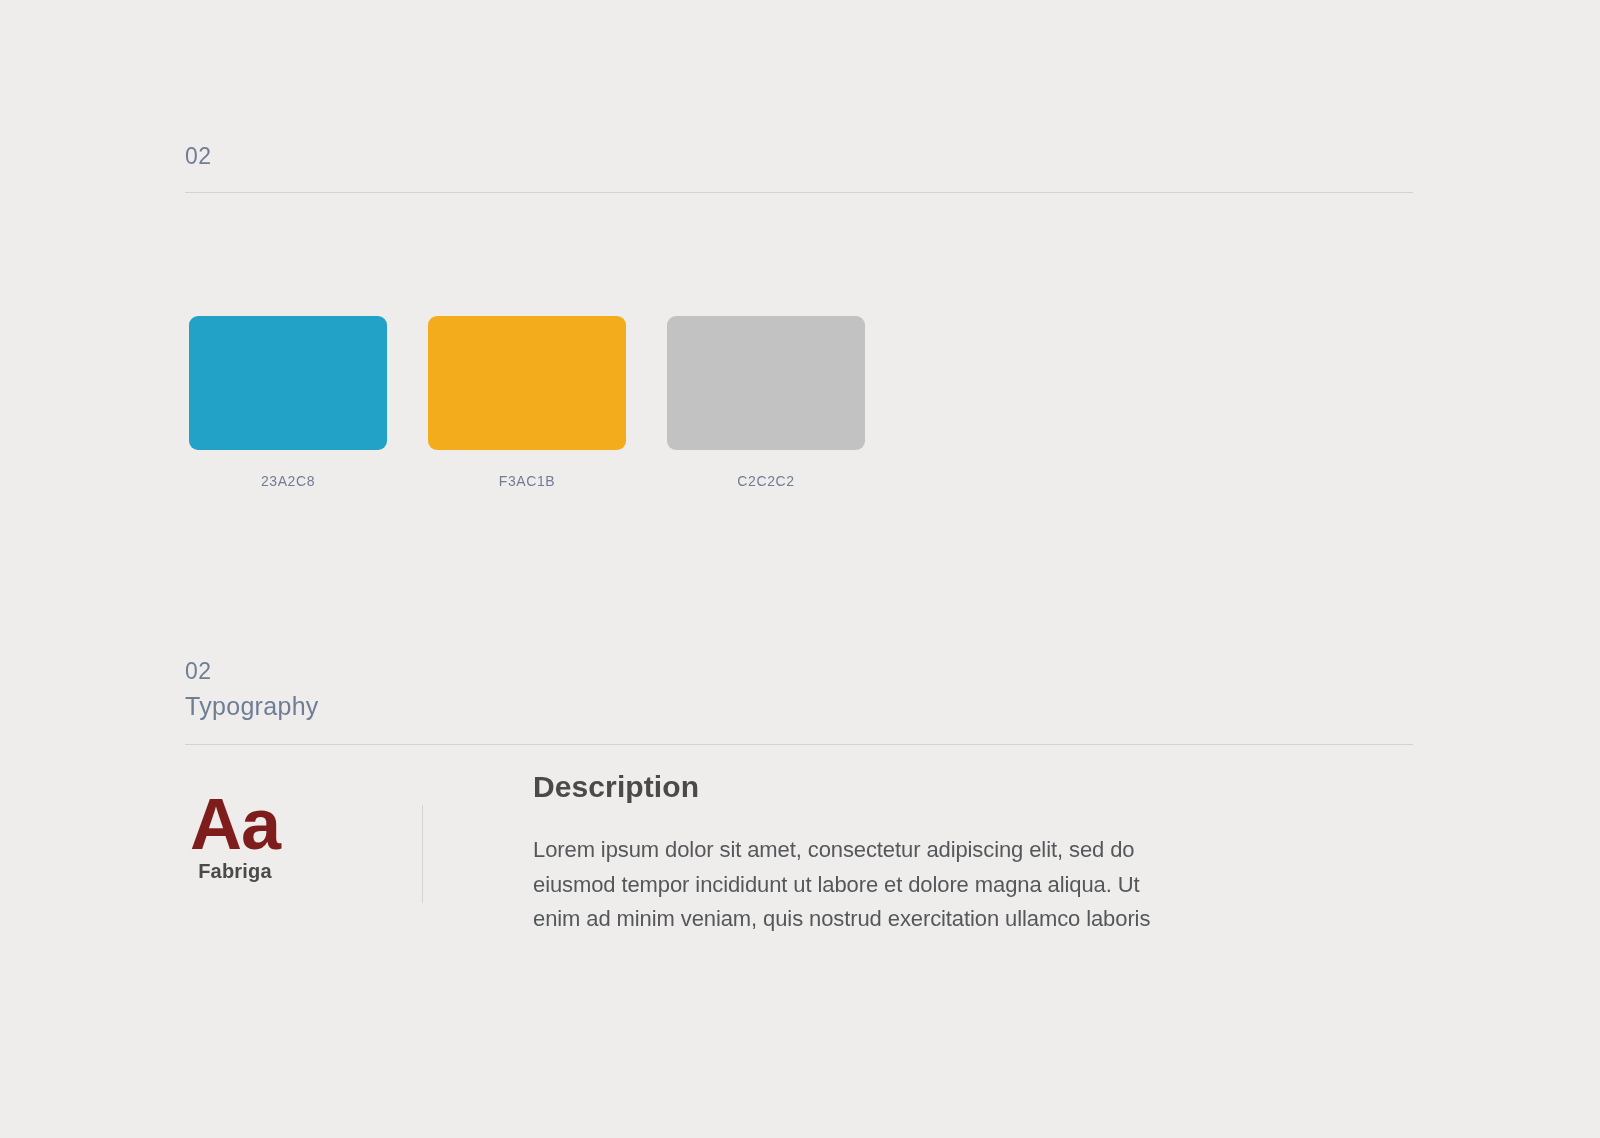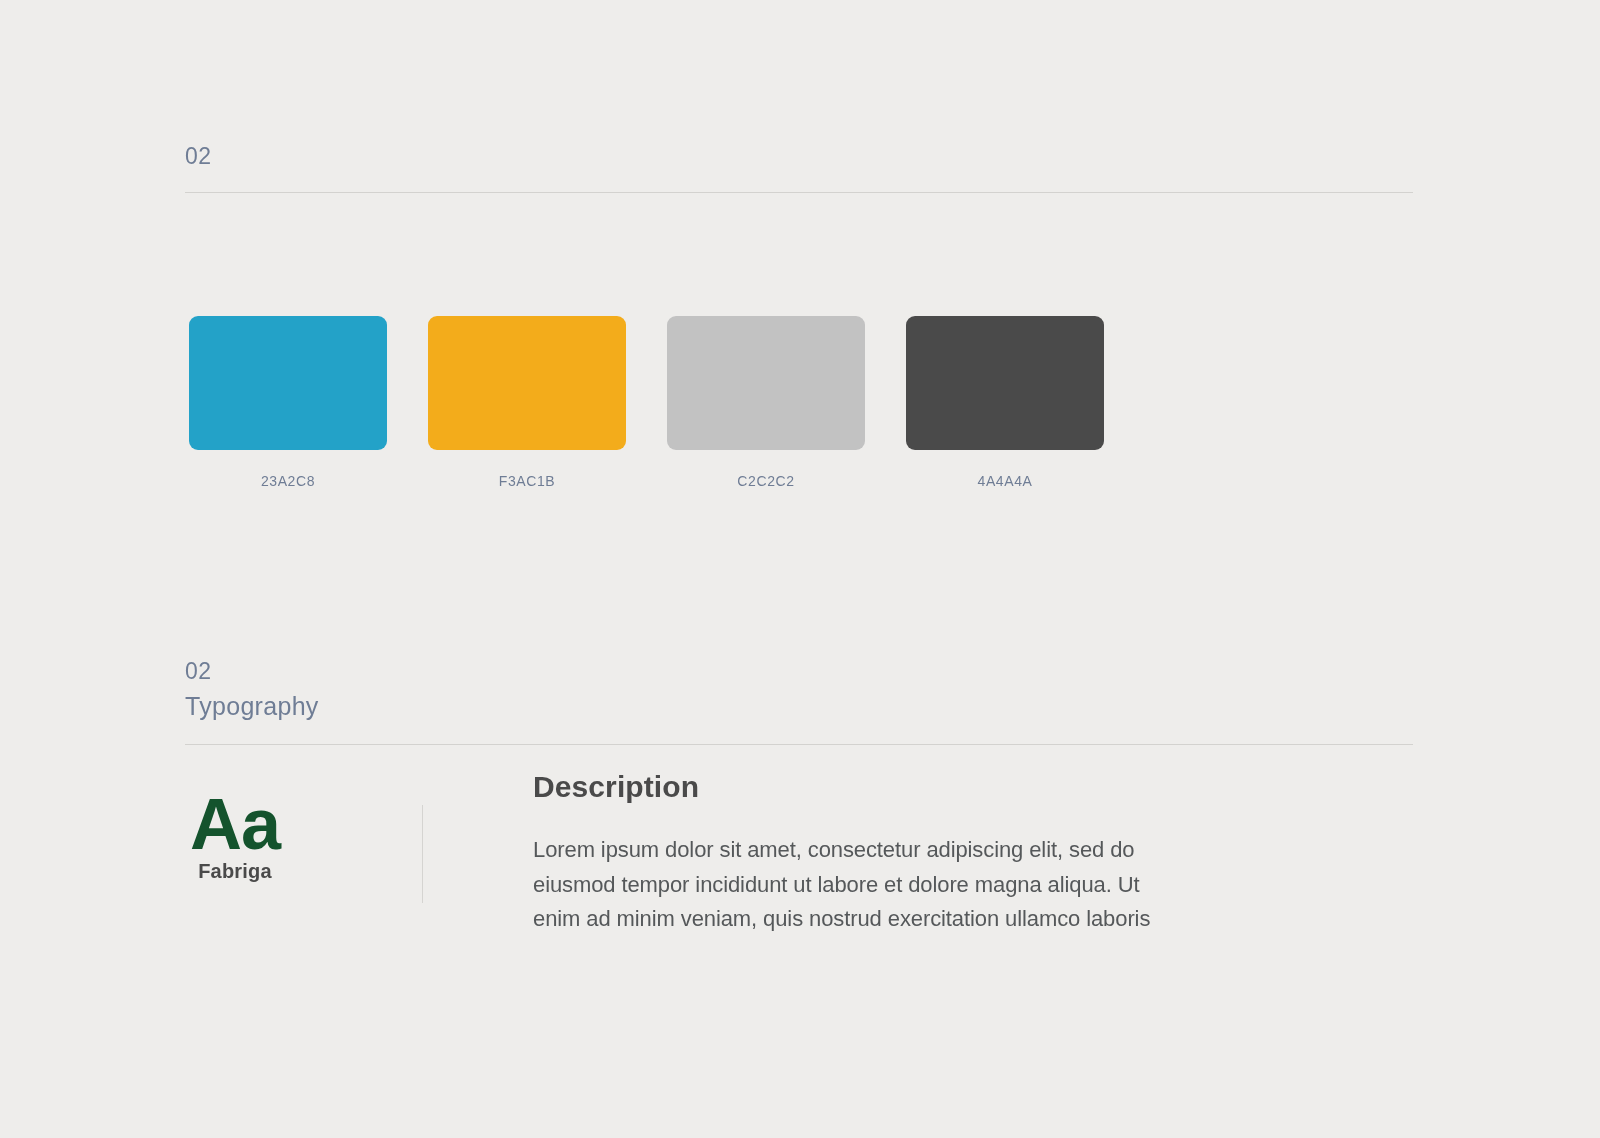--- a/index.html
+++ b/index.html
@@ -100,21 +100,21 @@
     width: 100px;
     margin-left: 0;
     display: flex;
     flex-direction: column;
     align-items: center;
     padding-top: 18px;
   }
   .specimen-aa {
     font-size: 72px;
     font-weight: 700;
-    color: #14532d;
+    color: #7f1d1d;
     line-height: 1;
     letter-spacing: -1px;
   }
   .specimen-name {
     margin-top: 0;
     font-size: 20px;
     font-weight: 700;
     color: #4A4A4A;
     letter-spacing: 0.2px;
   }
@@ -166,24 +166,20 @@
       <div class="swatch-label">23A2C8</div>
     </div>
     <div class="swatch-cell">
       <div class="swatch-chip" style="background: rgb(243, 172, 27);"></div>
       <div class="swatch-label">F3AC1B</div>
     </div>
     <div class="swatch-cell">
       <div class="swatch-chip" style="background: rgb(194, 194, 194);"></div>
       <div class="swatch-label">C2C2C2</div>
     </div>
-    <div class="swatch-cell">
-      <div class="swatch-chip" style="background: rgb(74, 74, 74);"></div>
-      <div class="swatch-label">4A4A4A</div>
-    </div>
   </div>
 
   <div class="section" id="typography-section">
     <div class="section-num">02</div>
     <div class="section-title">Typography</div>
     <div class="section-rule"></div>
   </div>
 
   <div class="type-block">
     <div class="specimen">

